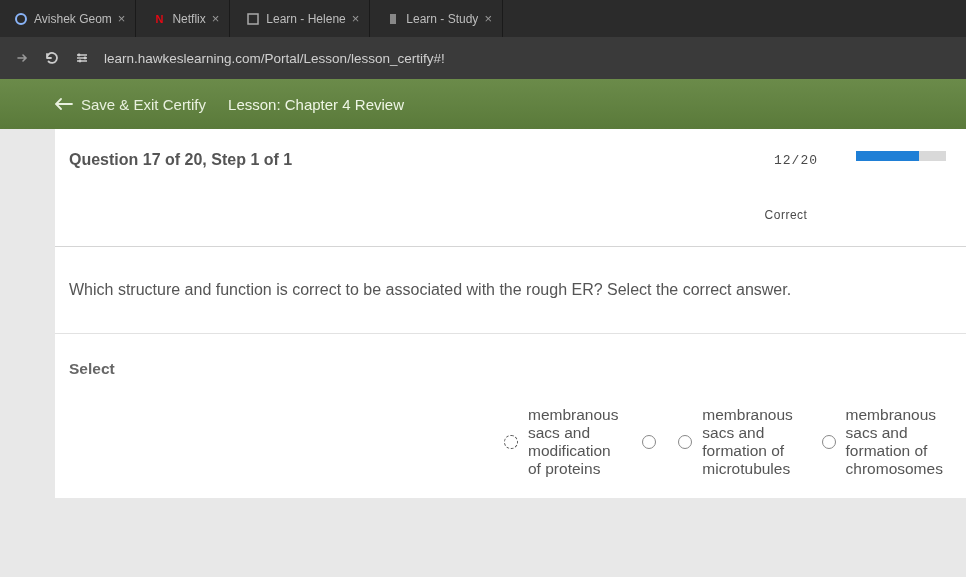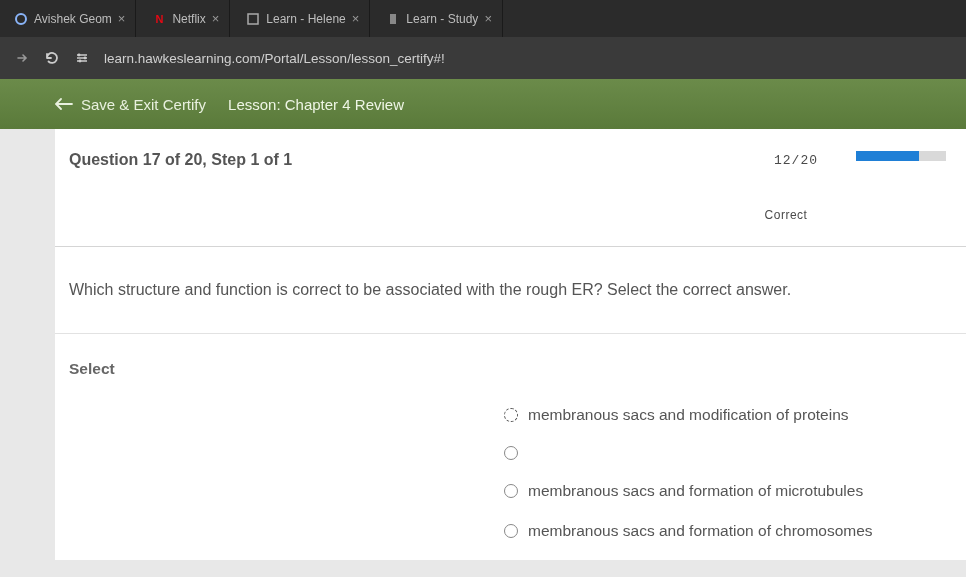--- a/index.html
+++ b/index.html
@@ -113,21 +113,21 @@
   }
   .answer-label {
     font-weight:600;
     color:#666;
     font-size:15.5px;
     margin-bottom: 28px;
   }
   .options {
     margin-left: 435px;
     display:flex;
-    flex-direction:column;
+    flex-direction:row;
     gap: 22px;
   }
   .option {
     display:flex;
     align-items:center;
     gap:10px;
     color:#555;
     font-size:15.5px;
     cursor:pointer;
   }

